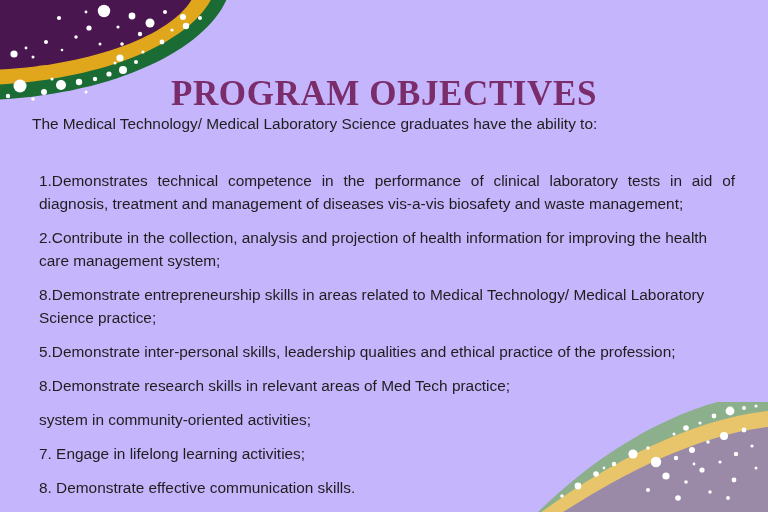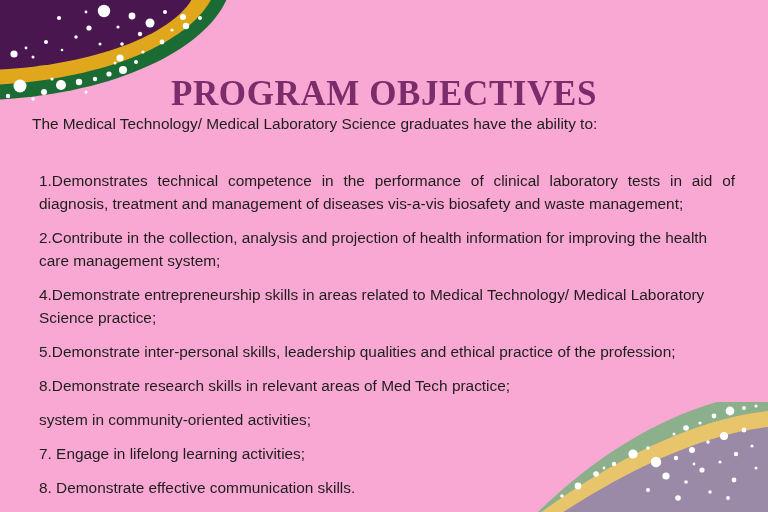--- a/index.html
+++ b/index.html
@@ -10,21 +10,21 @@
     width: 768px;
     height: 512px;
     overflow: hidden;
     background: #F7F1E1;
     font-family: "Liberation Sans", sans-serif;
   }
   .slide {
     position: relative;
     width: 768px;
     height: 512px;
-    background: #f9a8d4;
+    background: #c4b5fd;
     overflow: hidden;
   }
 
   
   .deco {
     position: absolute;
     pointer-events: none;
   }
   .deco-tl {
     top: 0;
@@ -217,21 +217,21 @@
   </div>
 
   <h1 class="title">PROGRAM OBJECTIVES</h1>
 
   <div class="body-area">
     <p class="intro">The Medical Technology/ Medical Laboratory Science graduates have the ability to:</p>
 
     <ul class="objectives">
       <li class="obj-justify">1.Demonstrates technical competence in the performance of clinical laboratory tests in aid of diagnosis, treatment and management of diseases vis-a-vis biosafety and waste management;</li>
       <li>2.Contribute in the collection, analysis and projection of health information for improving the health care management system;</li>
-      <li>4.Demonstrate entrepreneurship skills in areas related to Medical Technology/ Medical Laboratory Science practice;</li>
+      <li>8.Demonstrate entrepreneurship skills in areas related to Medical Technology/ Medical Laboratory Science practice;</li>
       <li>5.Demonstrate inter-personal skills, leadership qualities and ethical practice of the profession;</li>
       <li>8.Demonstrate research skills in relevant areas of Med Tech practice;</li>
       <li>system in community-oriented activities;</li>
       <li>7. Engage in lifelong learning activities;</li>
       <li>8. Demonstrate effective communication skills.</li>
     </ul>
   </div>
 
 </div>
 

